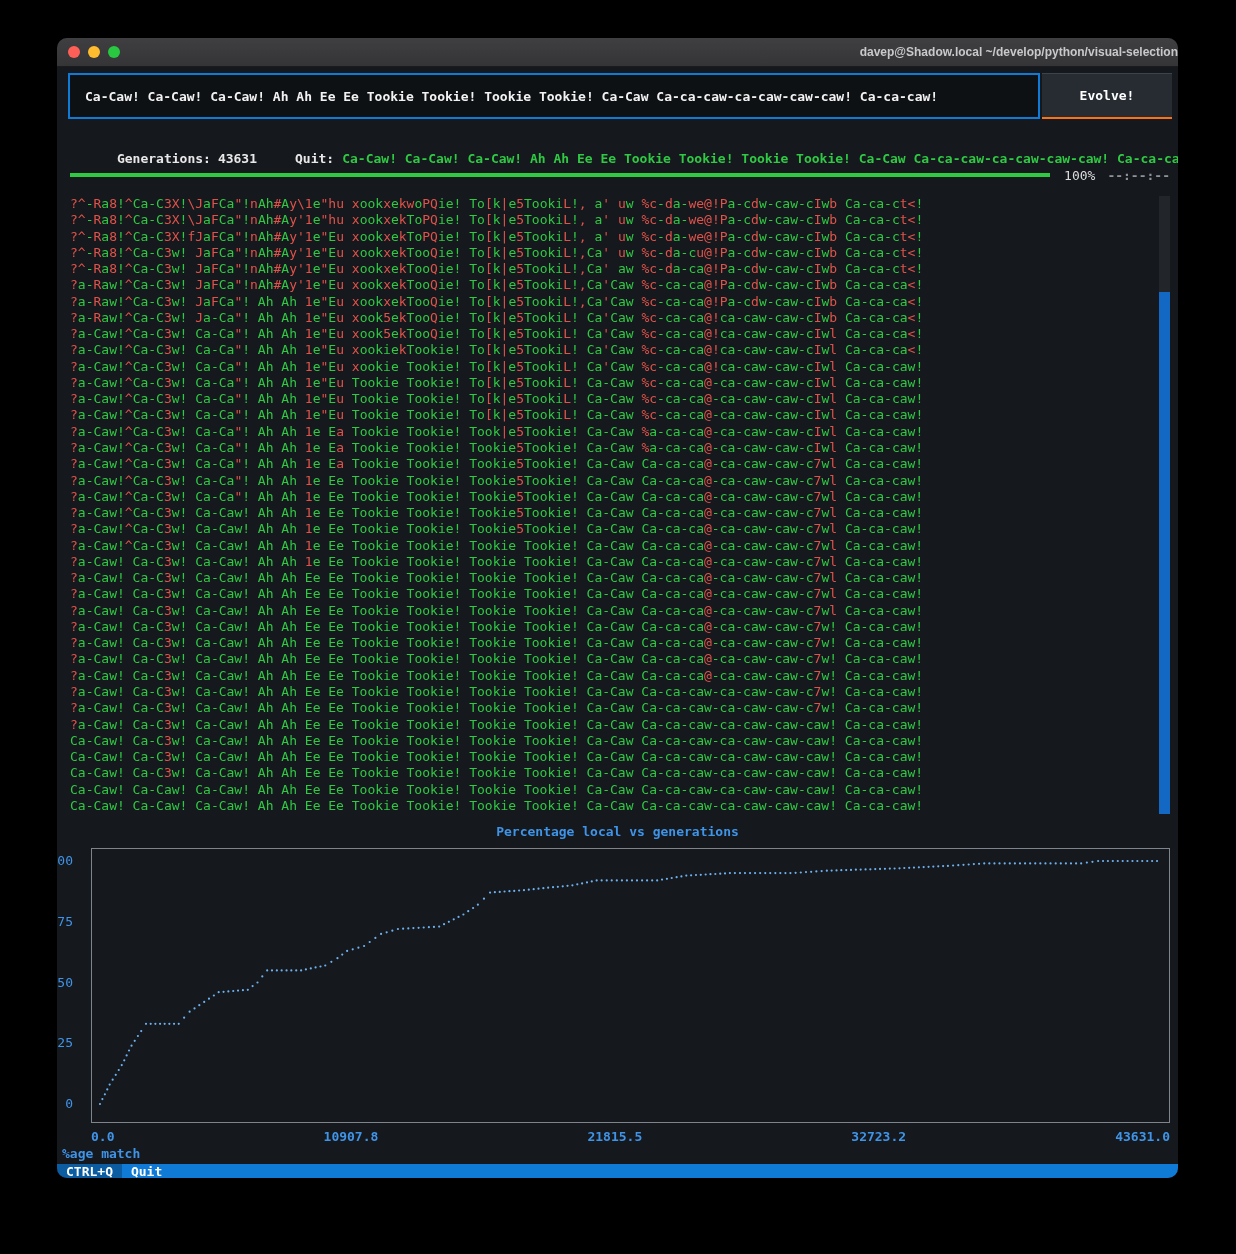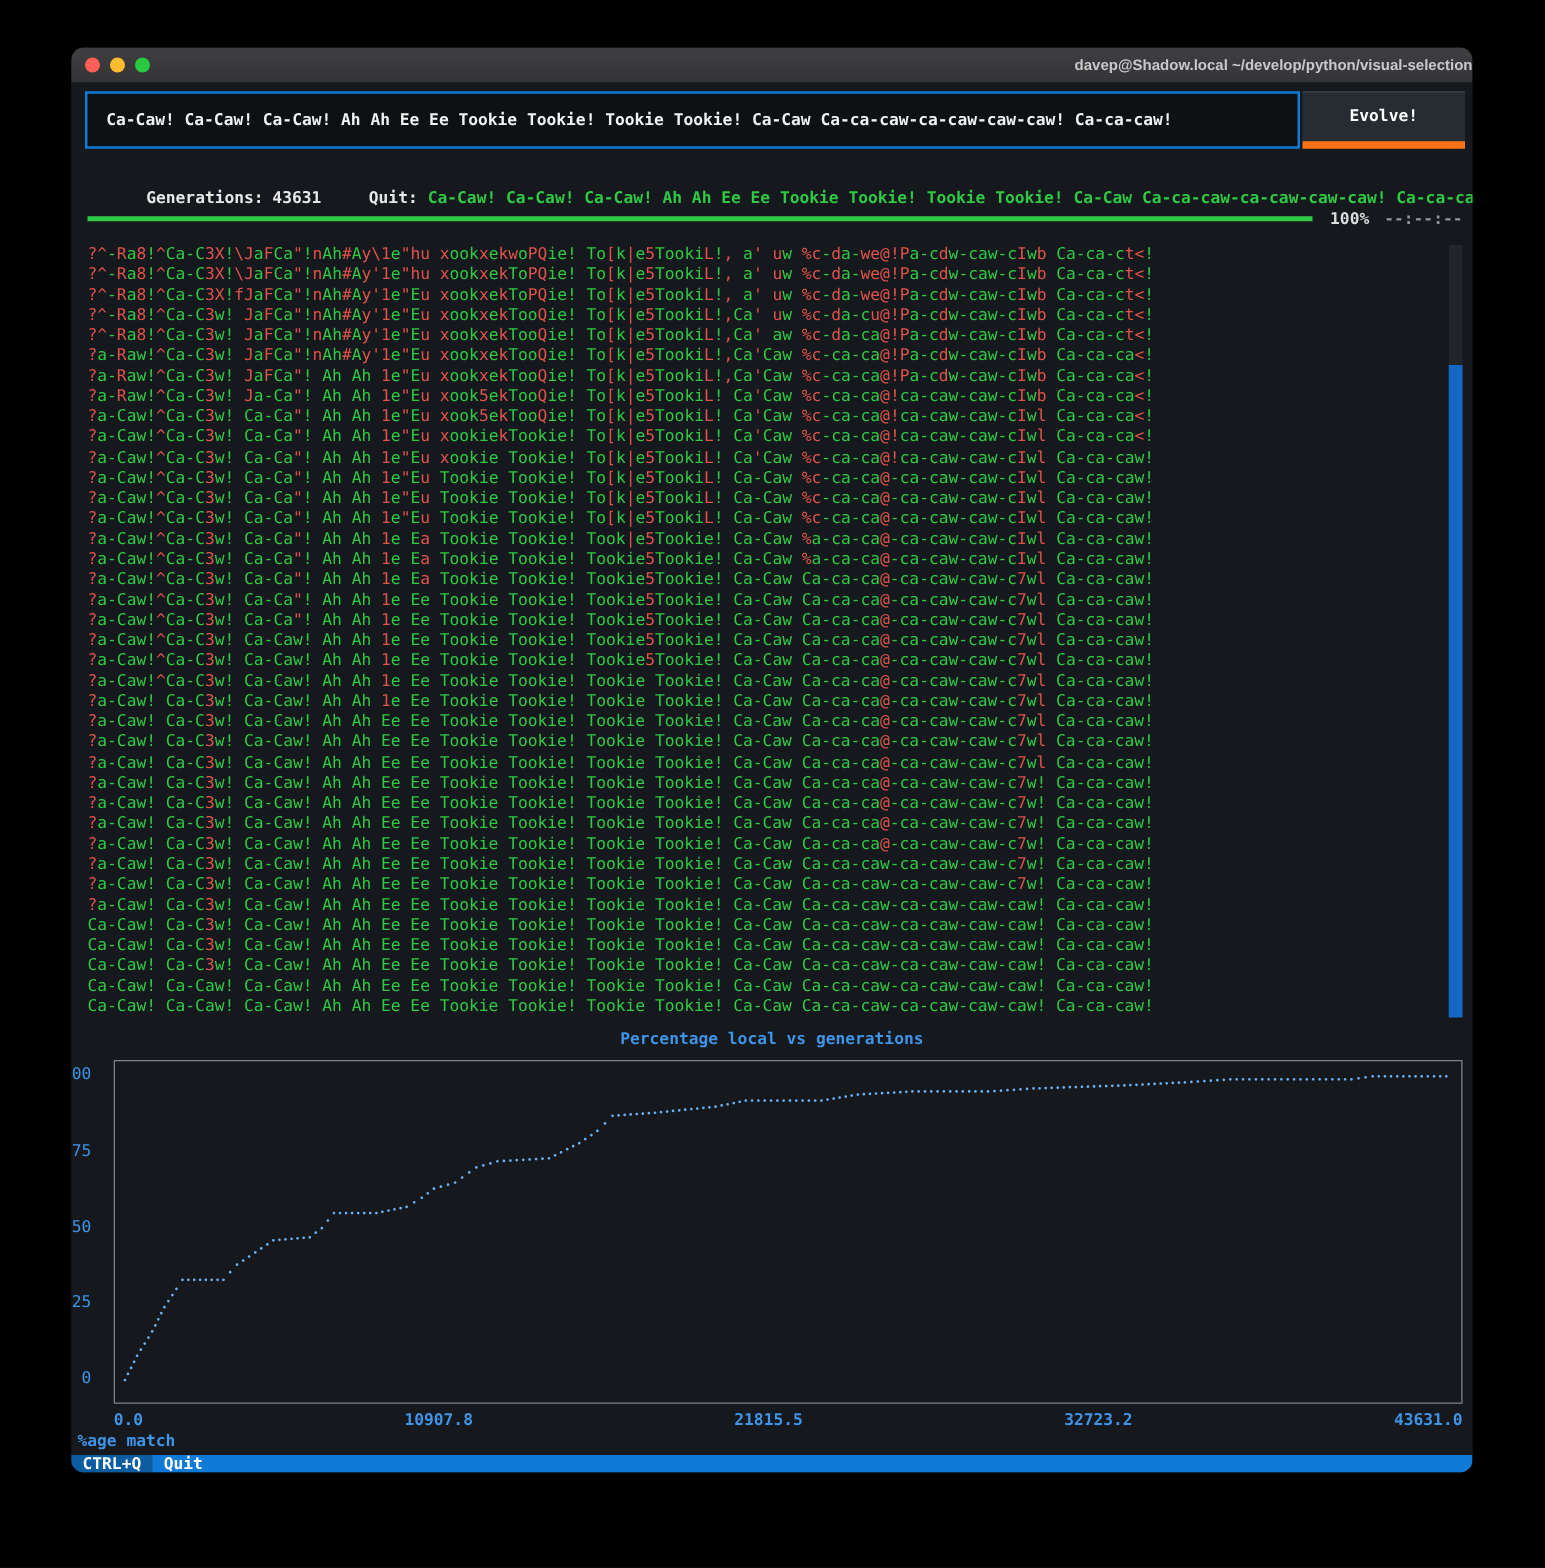--- a/index.html
+++ b/index.html
@@ -24,32 +24,32 @@
 
   .app { position:absolute; top:29px; left:0; right:0; bottom:0; background:#15181c; font-size:13px; color:#e8e8e8; }
 
   .top-row { position:absolute; left:11px; right:6px; top:6px; height:46px; display:flex; }
   .target-input {
     flex:1; background:#0e1114; border:2px solid var(--accent); color:#f2f2f2;
     font:700 13px "DejaVu Sans Mono", monospace; padding:0 15px; outline:none; border-radius:0;
   }
   .evolve-btn {
     width:130px; margin-left:2px; background:#272c33; color:#fff; font-weight:700;
-    border-top:1px solid #3d434b; border-bottom:6px solid #f97316;
+    border-top:1px solid #3d434b; border-bottom:2px solid #f97316;
     display:flex; align-items:center; justify-content:center; cursor:pointer;
   }
 
   .gen-row { position:absolute; left:13px; right:8px; top:69px; font-weight:700; white-space:pre; }
   .gen-row .val { margin-left:7px; }
   .best-lbl { margin-left:38px; }
   .best-val { margin-left:8px; color:var(--green); }
 
   .progress-row { position:absolute; left:13px; right:8px; top:100px; height:16px; display:flex; align-items:center; }
   .pbar { flex:1; height:4px; background:var(--green); }
-  .pct { margin-left:14px; font-weight:700; color:#dcdcdc; }
+  .pct { margin-left:14px; font-weight:400; color:#dcdcdc; }
   .eta { margin-left:12px; font-weight:700; color:#8d939a; }
 
   .log { position:absolute; left:13px; right:8px; top:129px; height:618px; display:flex; }
   .log-lines { flex:1; white-space:pre; line-height:16.26px; overflow:hidden; }
   .log-row span.g { color:var(--green); }
   .log-row span.r { color:var(--red); }
   .scrollbar { width:11px; margin-left:6px; background:#22262b; position:relative; }
   .thumb { position:absolute; left:0; right:0; top:15.5%; height:84.5%; background:#1268c3; }
 
   .chart-title { position:absolute; left:0; right:0; top:757px; text-align:center; color:var(--chart_label); font-weight:700; }

